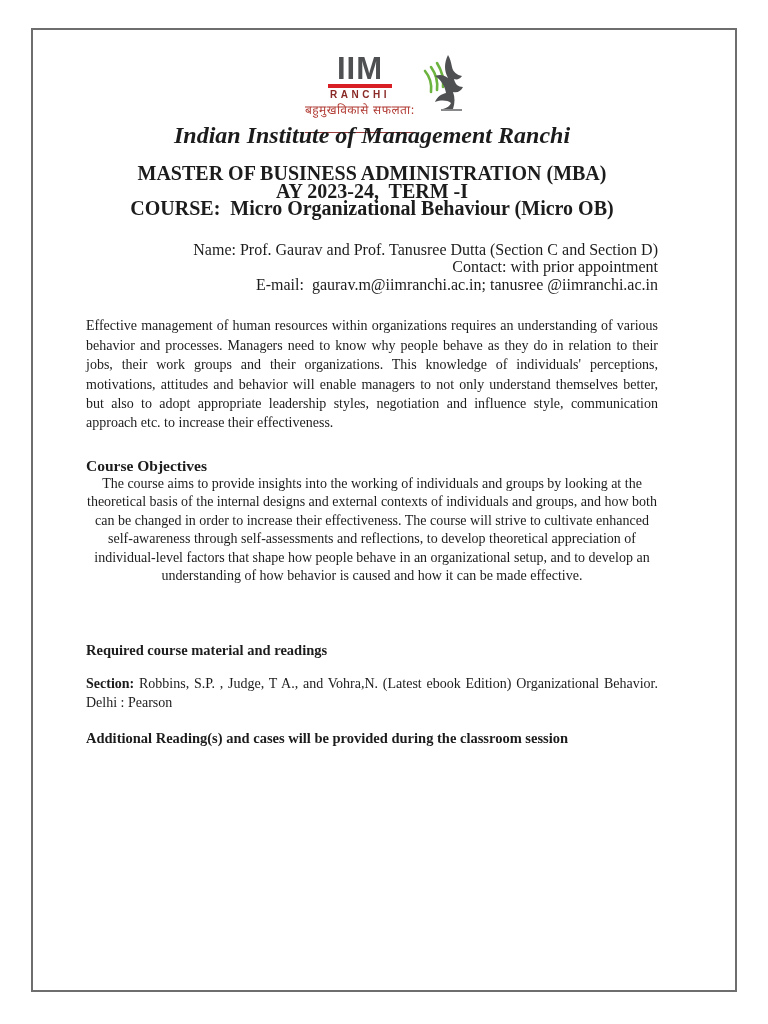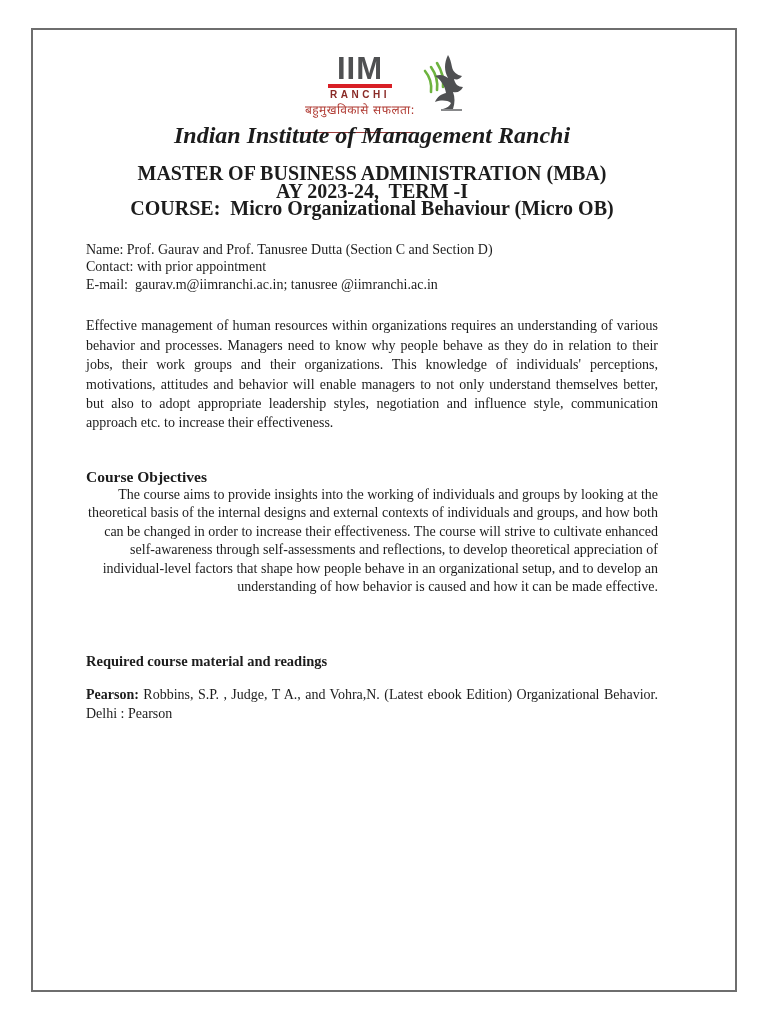--- a/index.html
+++ b/index.html
@@ -51,32 +51,32 @@
   .subtitle-line {
     font-size:20px; font-weight:bold; line-height:17.5px;
     white-space:pre-wrap;
   }
   .section { }
   .instructors { margin-top:23px; }
   .leadcaps {
     font-size:13.5px; font-weight:bold; line-height:18px;
   }
   .leadcaps .cap { font-size:17px; }
-  .info-line { font-size:14px; line-height:17.6px; white-space:pre-wrap; }
+  .info-line { font-size:16px; line-height:17.6px; white-space:pre-wrap;text-align:right; }
 
   .desc-section { margin-top:23px; }
   .desc-heading { font-size:14px; font-weight:bold; line-height:18px; margin-bottom:4px; }
   .desc-body {
     font-size:14px; line-height:19.4px;
     text-align:justify; text-align-last:left;
   }
 
-  .obj-section { margin-top:34px; }
+  .obj-section { margin-top:23px; }
   .obj-heading { font-size:15.5px; font-weight:bold; line-height:19px; }
-  .obj-body { font-size:14px; line-height:18.5px; text-align:right; }
+  .obj-body { font-size:14px; line-height:18.5px; text-align:center; }
 
   .materials-heading { margin-top:55px; font-size:14.5px; font-weight:bold; line-height:18px;font-family:Liberation Serif, serif; }
   .textbook-para {
     margin-top:15px; font-size:14px; line-height:19.2px;
     text-align:justify; text-align-last:left;
   }
   .textbook-label { font-weight:bold; }
   .additional-note { margin-top:17px; font-size:14.5px; font-weight:bold; line-height:18px; }
 </style>
 </head>
@@ -130,16 +130,17 @@
     <p class="desc-body">Effective management of human resources within organizations requires an understanding of various behavior and processes. Managers need to know why people behave as they do in relation to their jobs, their work groups and their organizations. This knowledge of individuals' perceptions, motivations, attitudes and behavior will enable managers to not only understand themselves better, but also to adopt appropriate leadership styles, negotiation and influence style, communication approach etc. to increase their effectiveness.</p>
   </div>
 
   <div class="section obj-section">
     <div class="obj-heading">Course Objectives</div>
     <p class="obj-body">The course aims to provide insights into the working of individuals and groups by looking at the theoretical basis of the internal designs and external contexts of individuals and groups, and how both can be changed in order to increase their effectiveness. The course will strive to cultivate enhanced self-awareness through self-assessments and reflections, to develop theoretical appreciation of individual-level factors that shape how people behave in an organizational setup, and to develop an understanding of how behavior is caused and how it can be made effective.</p>
   </div>
 
   <div class="materials-heading">Required course material and readings</div>
 
-  <p class="textbook-para"><span class="textbook-label">Pearson:</span><span> Robbins, S.P. , Judge, T A., and Vohra,N. (Latest ebook Edition) Organizational Behavior. Delhi : Pearson</span></p>
+  <p class="textbook-para"><span class="textbook-label">Section:</span><span> Robbins, S.P. , Judge, T A., and Vohra,N. (Latest ebook Edition) Organizational Behavior. Delhi : Pearson</span></p>
 
+  <div class="additional-note">Additional Reading(s) and cases will be provided during the classroom session</div>
 
 </div>
 
 </body></html>

